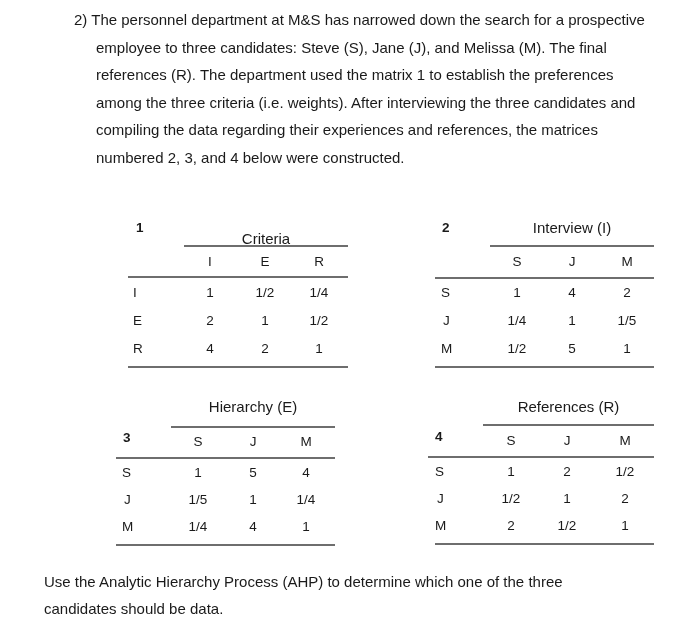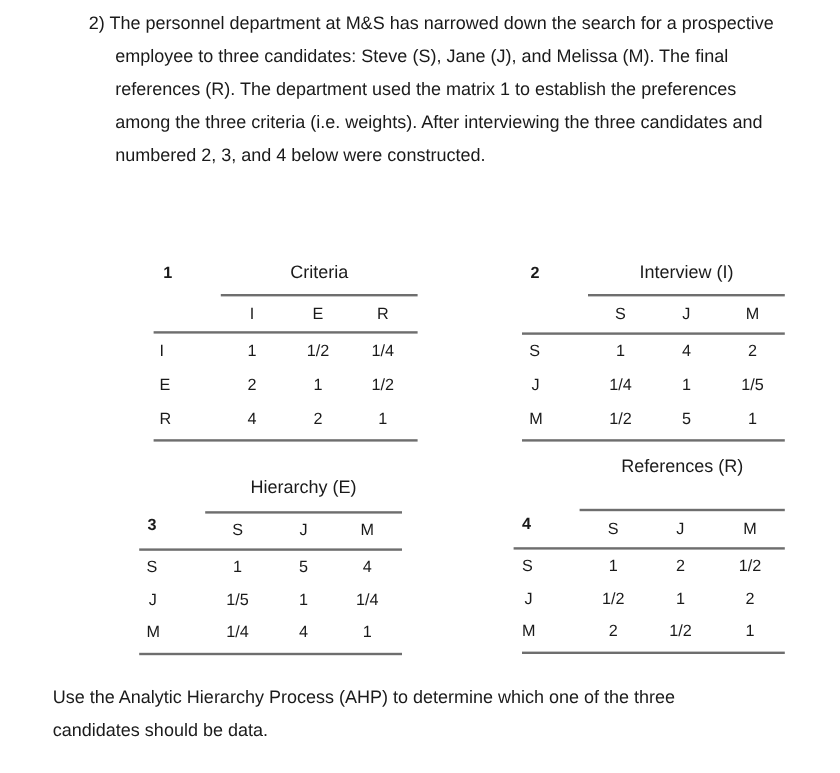--- a/index.html
+++ b/index.html
@@ -27,26 +27,27 @@
   .mtx .rlabel { position: absolute; }
 </style>
 </head>
 <body>
 
 <div class="intro">
   <div class="line">2) The personnel department at M&amp;S has narrowed down the search for a prospective</div>
   <div class="line indent">employee to three candidates: Steve (S), Jane (J), and Melissa (M). The final</div>
   <div class="line indent">references (R). The department used the matrix 1 to establish the preferences</div>
   <div class="line indent">among the three criteria (i.e. weights). After interviewing the three candidates and</div>
+  <div class="line indent">compiling the data regarding their experiences and references, the matrices</div>
   <div class="line indent">numbered 2, 3, and 4 below were constructed.</div>
 </div>
 
 <div class="mtx" style="left:0;top:0;">
   <div class="num" style="left:136px;top:220px;">1</div>
-  <div class="title" style="left:184px;top:219px;width:164px;">Criteria</div>
+  <div class="title" style="left:184px;top:230px;width:164px;">Criteria</div>
   <div class="rule" style="left:184px;top:245px;width:164px;"></div>
   <div class="cell" style="left:185px;top:254px;">I</div>
   <div class="cell" style="left:240px;top:254px;">E</div>
   <div class="cell" style="left:294px;top:254px;">R</div>
   <div class="rule" style="left:128px;top:276px;width:220px;"></div>
   <div class="rlabel" style="left:133px;top:285px;">I</div>
   <div class="cell" style="left:185px;top:285px;">1</div>
   <div class="cell" style="left:240px;top:285px;">1/2</div>
   <div class="cell" style="left:294px;top:285px;">1/4</div>
   <div class="rlabel" style="left:133px;top:313px;">E</div>
@@ -100,21 +101,21 @@
   <div class="cell" style="left:228px;top:492px;">1</div>
   <div class="cell" style="left:281px;top:492px;">1/4</div>
   <div class="rlabel" style="left:122px;top:519px;">M</div>
   <div class="cell" style="left:173px;top:519px;">1/4</div>
   <div class="cell" style="left:228px;top:519px;">4</div>
   <div class="cell" style="left:281px;top:519px;">1</div>
   <div class="rule" style="left:116px;top:544px;width:219px;"></div>
 </div>
 
 <div class="mtx" style="left:0;top:0;">
-  <div class="title" style="left:483px;top:380px;width:171px;">References (R)</div>
+  <div class="title" style="left:483px;top:398px;width:171px;">References (R)</div>
   <div class="rule" style="left:483px;top:424px;width:171px;"></div>
   <div class="num" style="left:435px;top:429px;">4</div>
   <div class="cell" style="left:486px;top:433px;">S</div>
   <div class="cell" style="left:542px;top:433px;">J</div>
   <div class="cell" style="left:600px;top:433px;">M</div>
   <div class="rule" style="left:428px;top:456px;width:226px;"></div>
   <div class="rlabel" style="left:435px;top:464px;">S</div>
   <div class="cell" style="left:486px;top:464px;">1</div>
   <div class="cell" style="left:542px;top:464px;">2</div>
   <div class="cell" style="left:600px;top:464px;">1/2</div>

